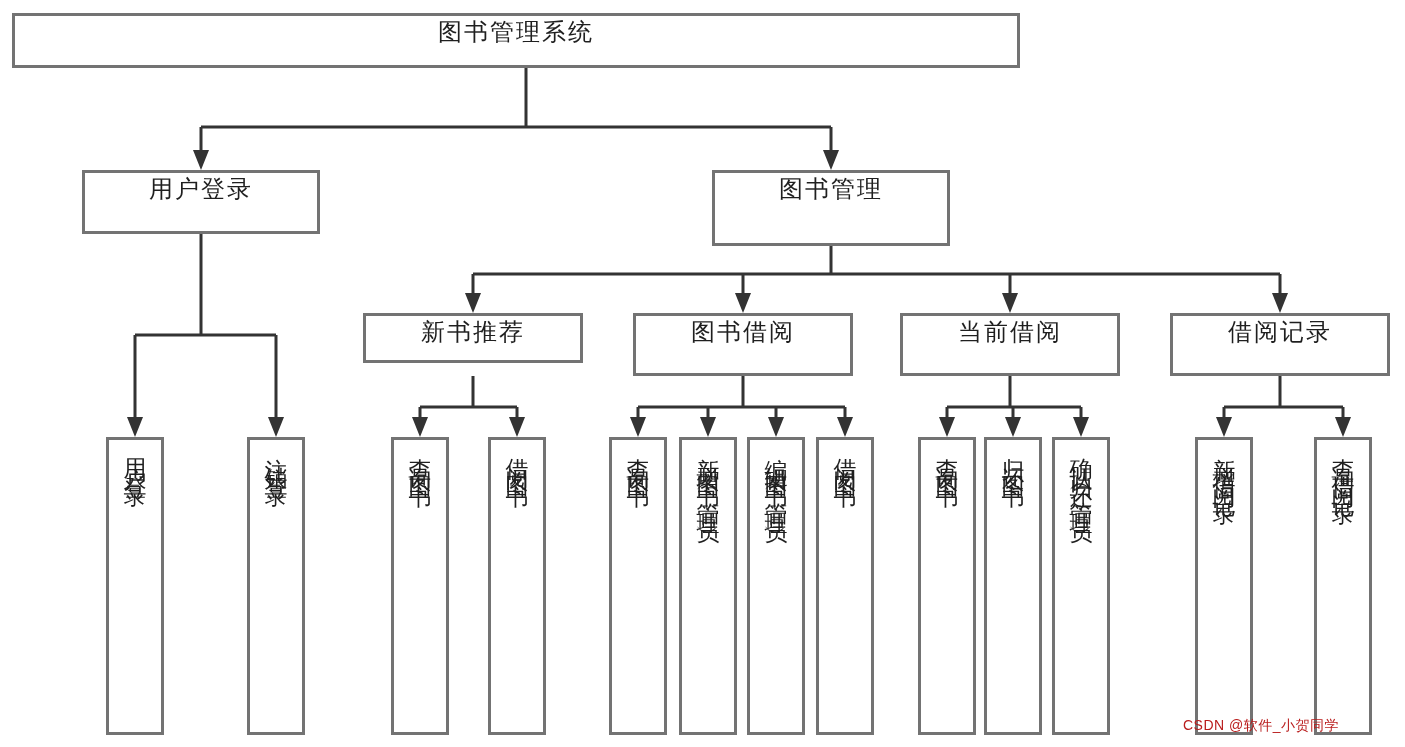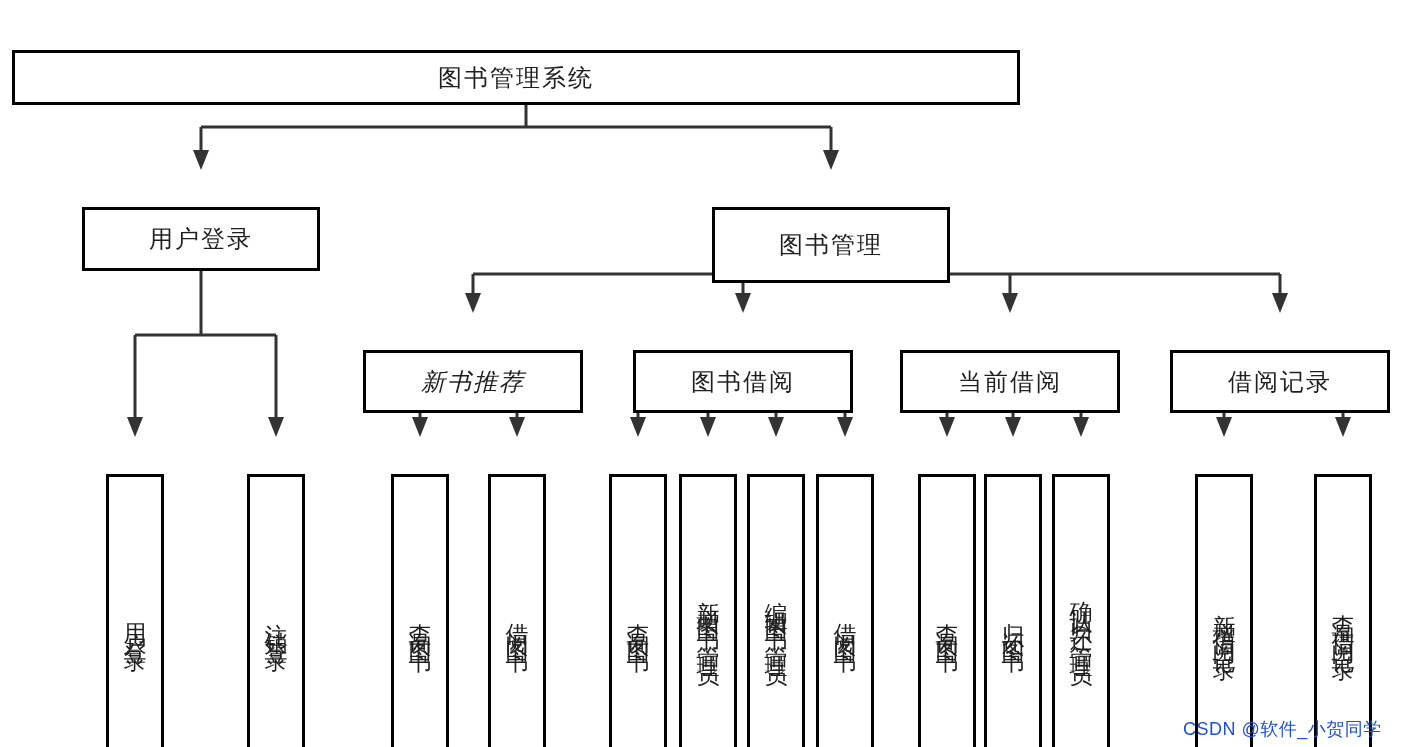--- a/index.html
+++ b/index.html
@@ -14,26 +14,25 @@
   }
   #connectors {
     position: absolute;
     left: 0; top: 0;
     width: 1405px; height: 747px;
     pointer-events: none;
   }
   .node {
     position: absolute;
     background: #ffffff;
-    border: 3px solid #000000;
+    border: 3px solid #737373;
     box-sizing: border-box;
     display: flex;
-    align-items: center;
+    align-items: flex-start;
     justify-content: center;
-    margin-top: 37px;
   }
   .node .hlabel {
     font-size: 24px;
     letter-spacing: 2px;
     color: #1f1f1f;
     white-space: nowrap;
   }
   .leaf .vlabel {
     writing-mode: vertical-rl;
     text-orientation: mixed;
@@ -42,37 +41,37 @@
     letter-spacing: 9px;
     color: #1f1f1f;
     white-space: nowrap;
   }
   
   .n-root { left: 12px;  top: 13px;  width: 1008px; height: 55px; }
   
   .n-l2a  { left: 82px;  top: 170px; width: 238px;  height: 64px; }
   .n-l2b  { left: 712px; top: 170px; width: 238px;  height: 76px; }
   
-  .n-l3a  { left: 363px; top: 313px; width: 220px;  height: 63px; font-style: italic; }
+  .n-l3a  { left: 363px; top: 313px; width: 220px;  height: 50px; }
   .n-l3b  { left: 633px; top: 313px; width: 220px;  height: 63px; }
   .n-l3c  { left: 900px; top: 313px; width: 220px;  height: 63px; }
   .n-l3d  { left: 1170px;top: 313px; width: 220px;  height: 63px; }
   
   .leaf   { top: 437px; width: 58px; height: 298px; }
   .n-a1 { left: 106px; }  .n-a2 { left: 247px; }
   .n-b1 { left: 391px; }  .n-b2 { left: 488px; }
   .n-c1 { left: 609px; }  .n-c2 { left: 679px; }  .n-c3 { left: 747px; }  .n-c4 { left: 816px; }
   .n-d1 { left: 918px; }  .n-d2 { left: 984px; }  .n-d3 { left: 1052px; }
   .n-e1 { left: 1195px; } .n-e2 { left: 1314px; }
   #watermark {
     position: absolute;
     left: 1183px;
     top: 717px;
-    font-size: 18px;
-    color: #1d4ed8;
+    font-size: 14px;
+    color: #b91c1c;
     letter-spacing: 0.5px;
     white-space: nowrap;
     z-index: 10;
   }
   svg path { stroke: #333333; stroke-width: 3; fill: none; }
   svg polygon { fill: #333333; stroke: none; }
 </style>
 </head>
 <body>
 

